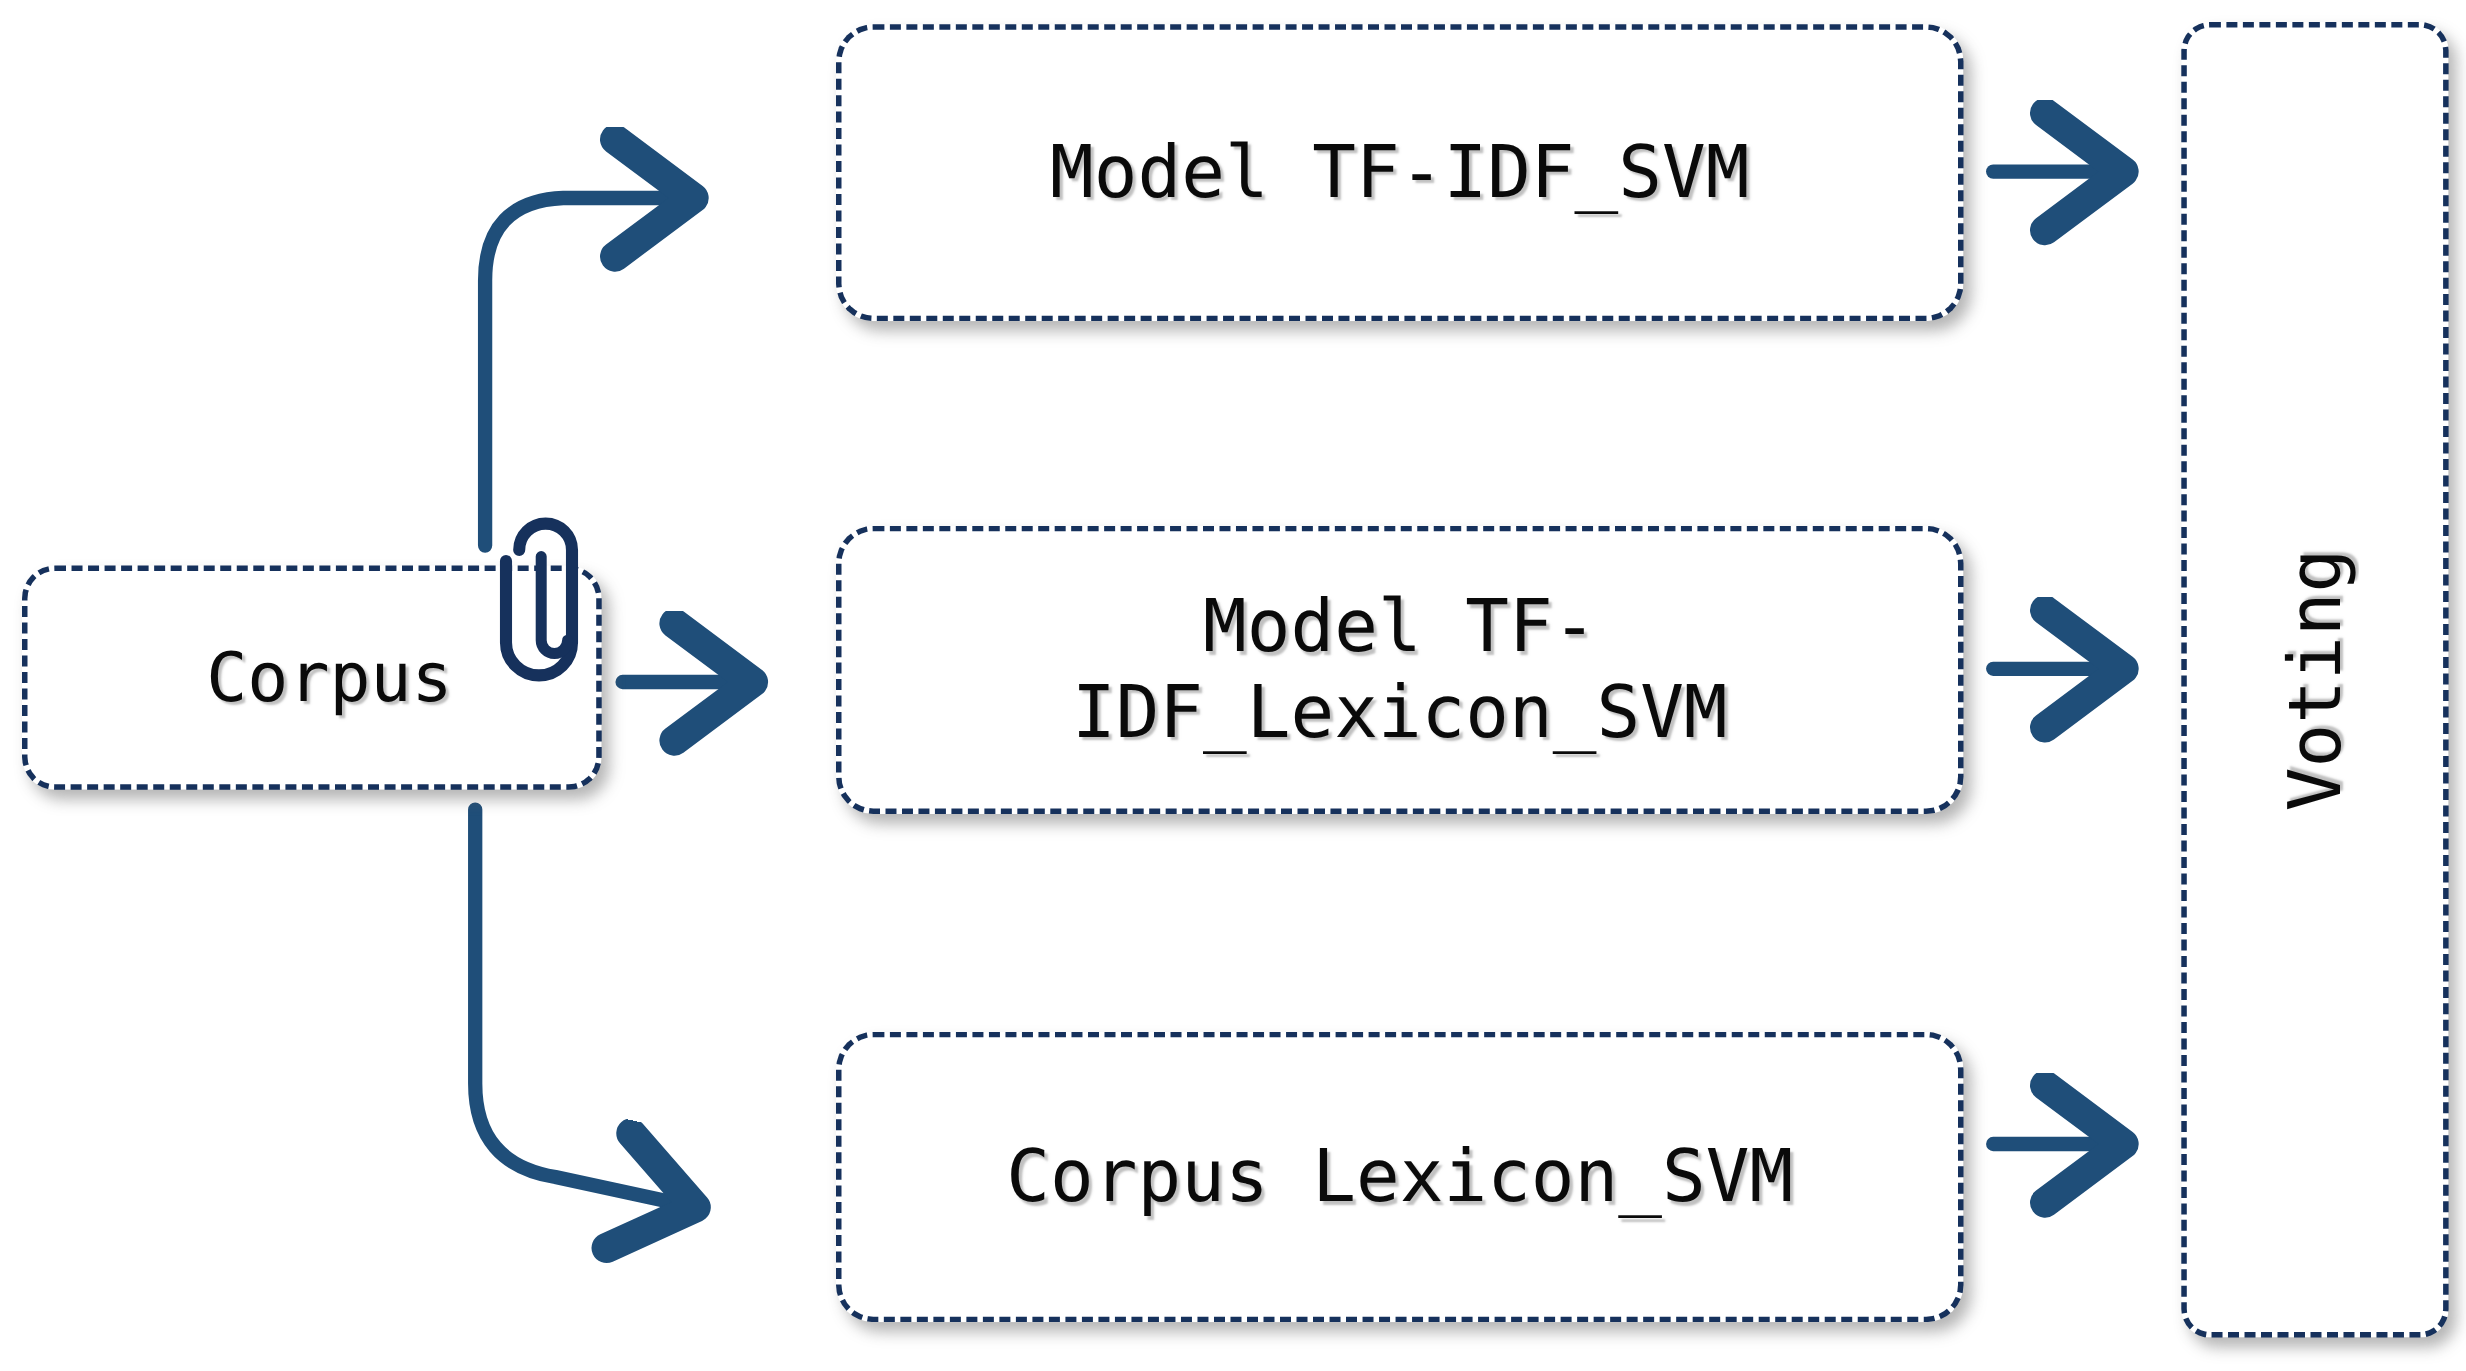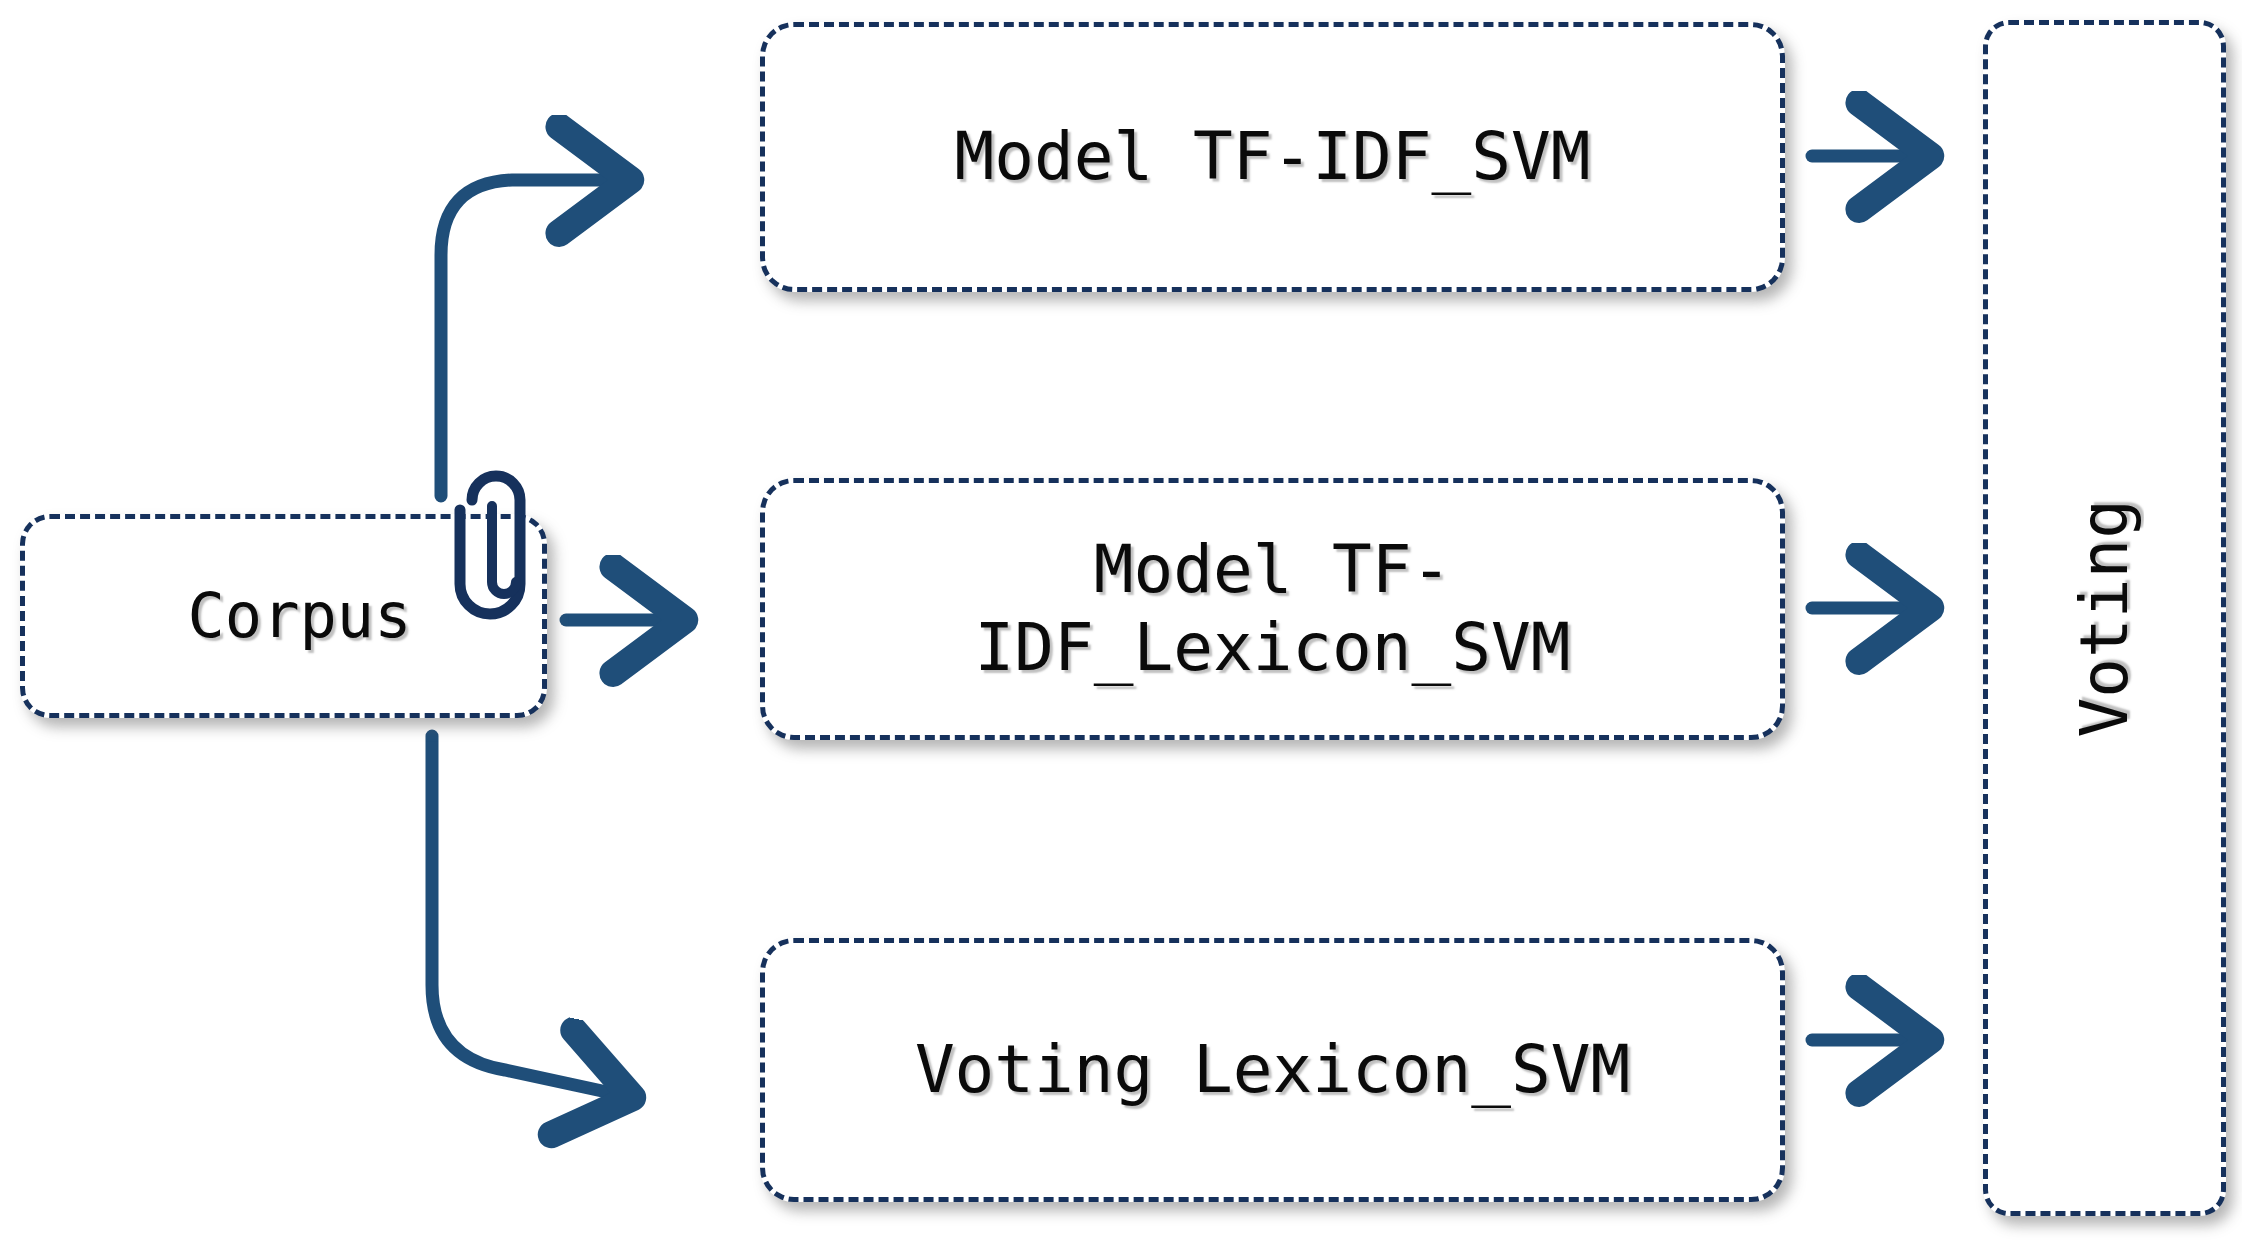--- a/index.html
+++ b/index.html
@@ -142,20 +142,20 @@
   <div class="node" id="node-model-1">
     <span class="label">Model TF-IDF_SVM</span>
   </div>
 
   <div class="node" id="node-model-2">
     <span class="label">Model TF-
 IDF_Lexicon_SVM</span>
   </div>
 
   <div class="node" id="node-model-3">
-    <span class="label">Voting Lexicon_SVM</span>
+    <span class="label">Corpus Lexicon_SVM</span>
   </div>
 
   <div class="node" id="node-voting">
     <span class="label">Voting</span>
   </div>
 
 </div>
 
 </body></html>

